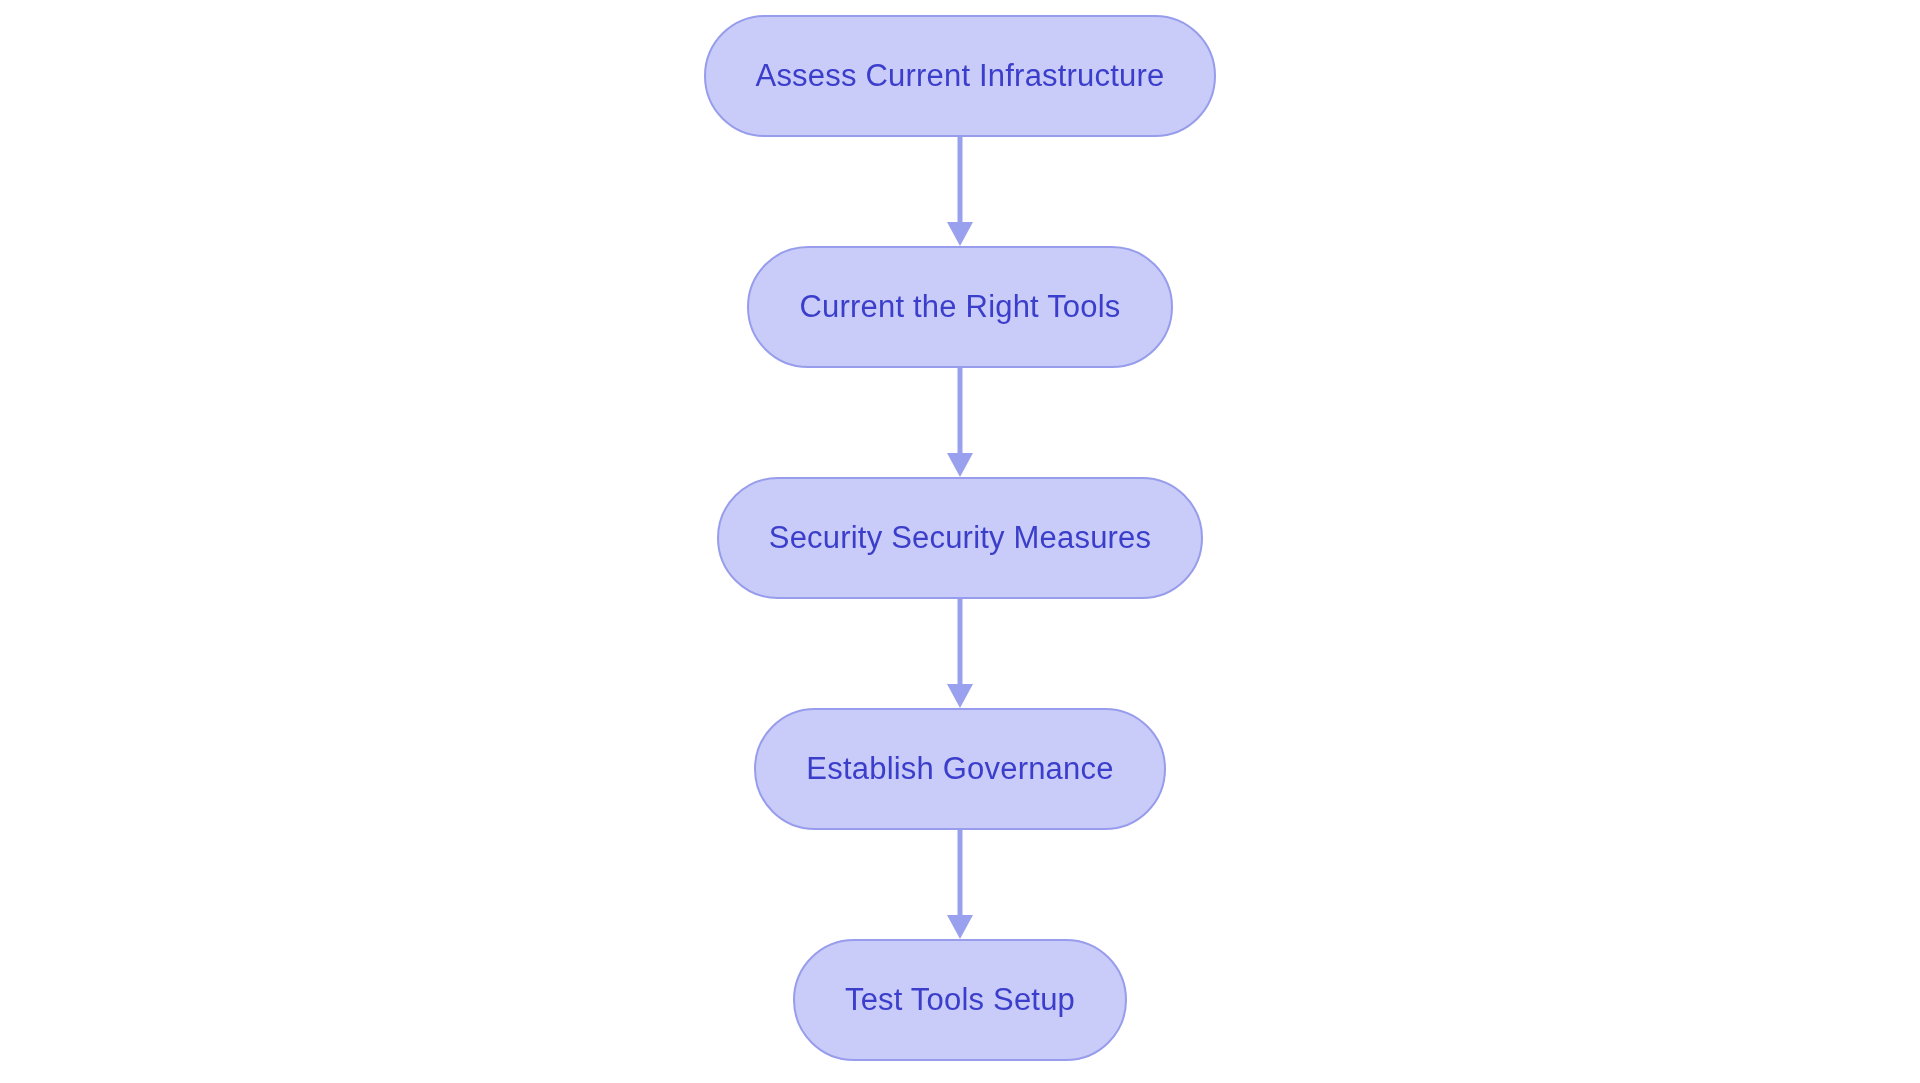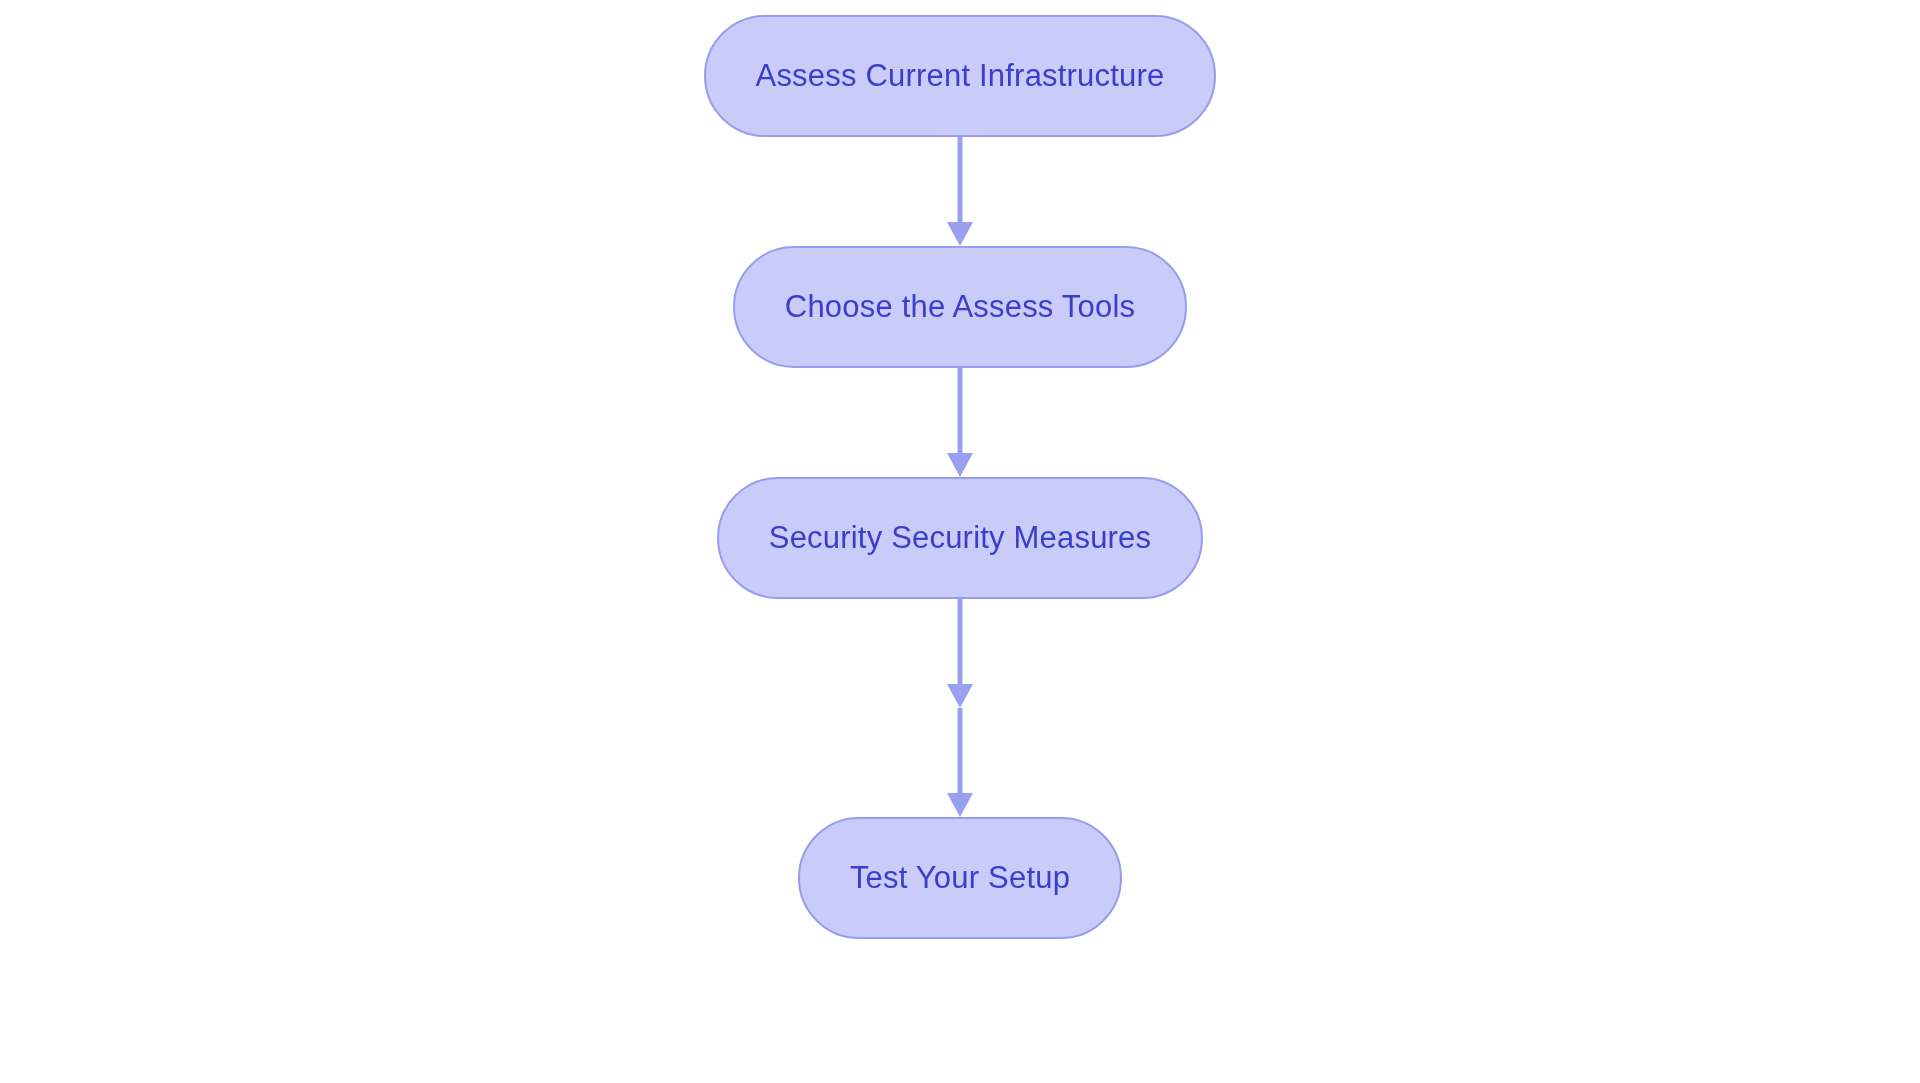--- a/index.html
+++ b/index.html
@@ -63,40 +63,43 @@
   <div class="node">
     <span class="node-label">Assess Current Infrastructure</span>
   </div>
 
   <svg class="arrow" width="26" height="109" viewBox="0 0 26 109" aria-hidden="true">
     <line x1="13" y1="0" x2="13" y2="87"></line>
     <polygon points="0,85 26,85 13,109"></polygon>
   </svg>
 
   <div class="node">
-    <span class="node-label">Choose the Assess Tools</span>
+    <span class="node-label">Current the Right Tools</span>
   </div>
 
   <svg class="arrow" width="26" height="109" viewBox="0 0 26 109" aria-hidden="true">
     <line x1="13" y1="0" x2="13" y2="87"></line>
     <polygon points="0,85 26,85 13,109"></polygon>
   </svg>
 
   <div class="node">
     <span class="node-label">Security Security Measures</span>
   </div>
 
   <svg class="arrow" width="26" height="109" viewBox="0 0 26 109" aria-hidden="true">
     <line x1="13" y1="0" x2="13" y2="87"></line>
     <polygon points="0,85 26,85 13,109"></polygon>
   </svg>
 
+  <div class="node">
+    <span class="node-label">Establish Governance</span>
+  </div>
 
   <svg class="arrow" width="26" height="109" viewBox="0 0 26 109" aria-hidden="true">
     <line x1="13" y1="0" x2="13" y2="87"></line>
     <polygon points="0,85 26,85 13,109"></polygon>
   </svg>
 
   <div class="node">
-    <span class="node-label">Test Your Setup</span>
+    <span class="node-label">Test Tools Setup</span>
   </div>
 
 </div>
 
 </body></html>

